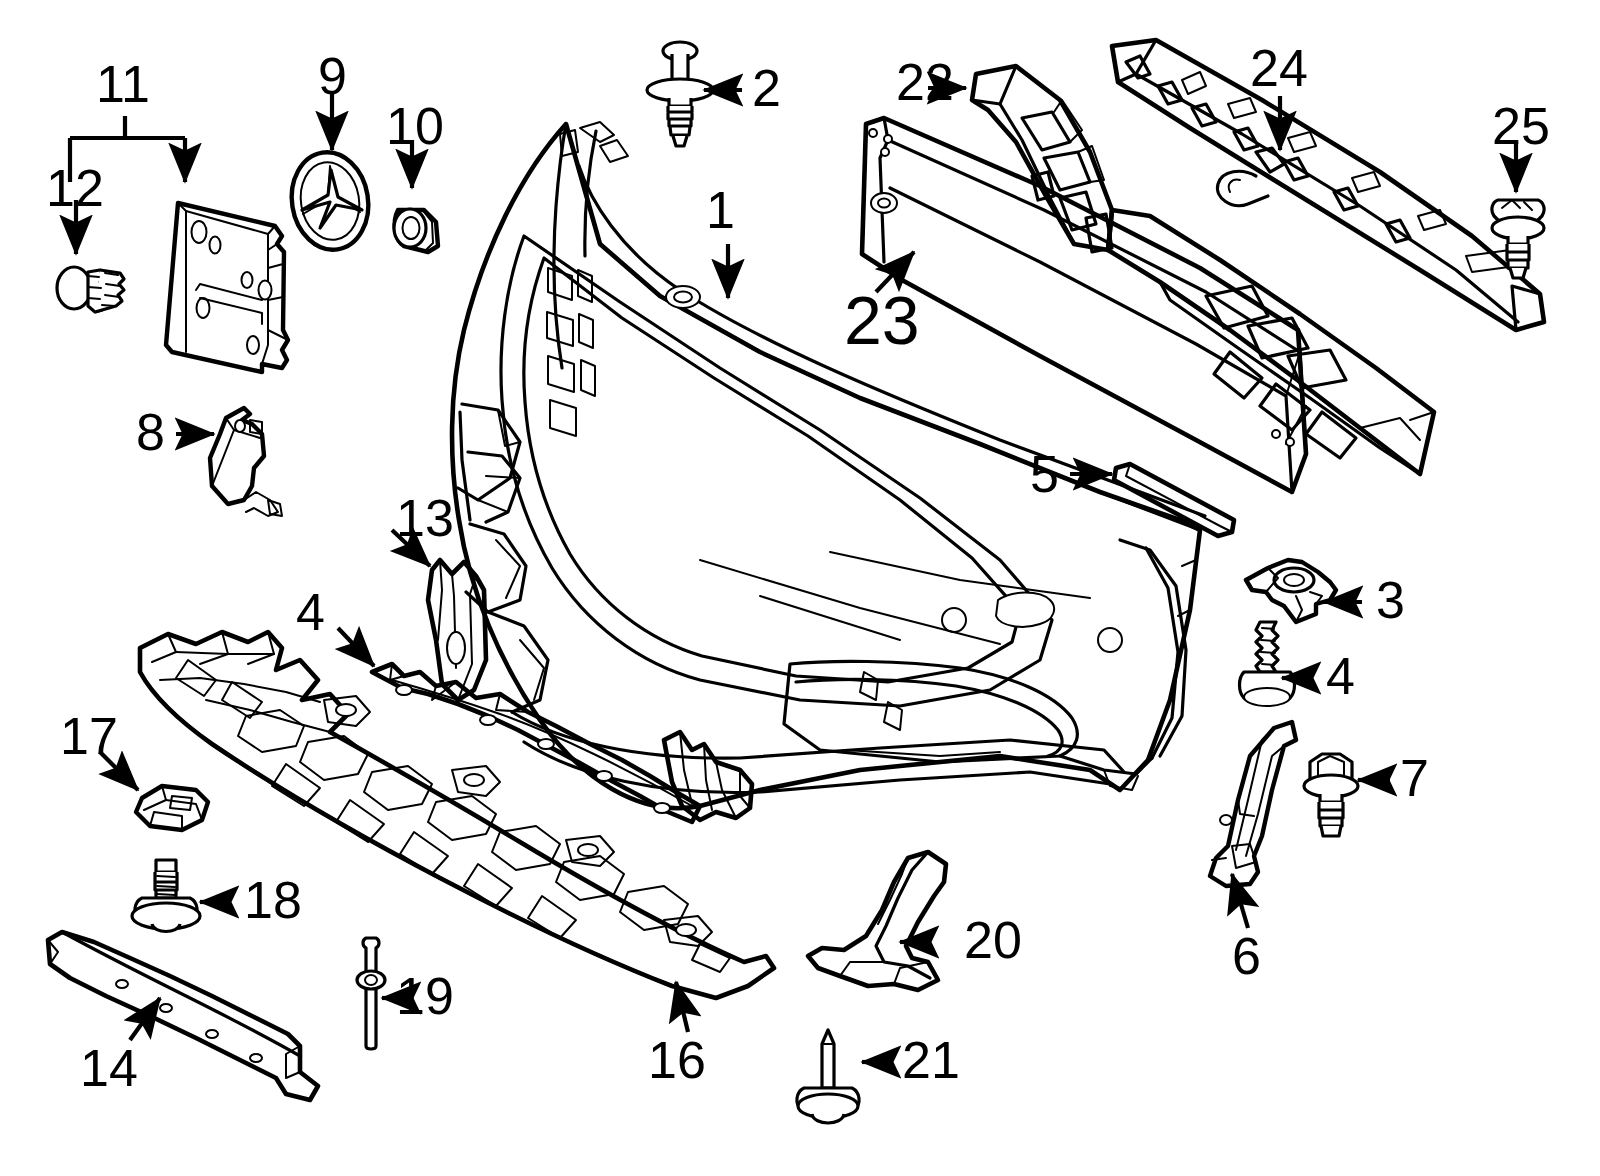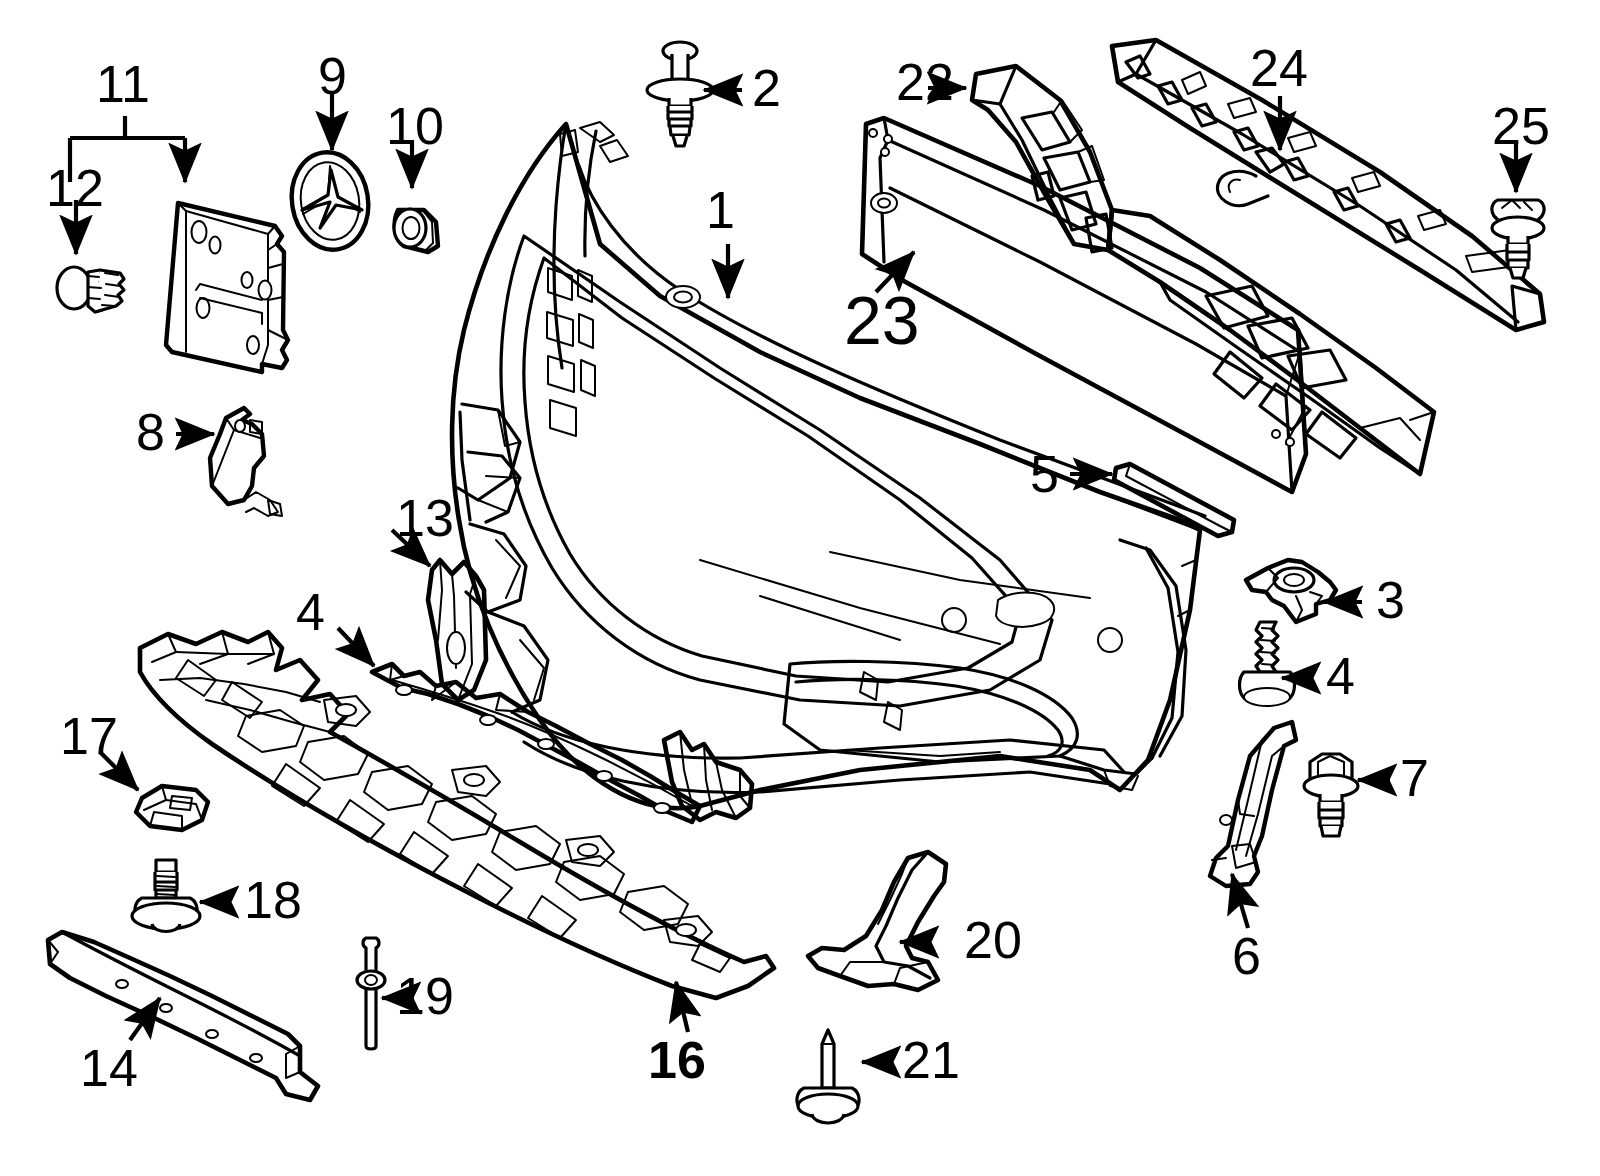--- a/index.html
+++ b/index.html
@@ -480,21 +480,21 @@
   <div class="callout" style="left:1232px;top:930px;font-size:52px;">6</div>
   <div class="callout" style="left:1400px;top:752px;font-size:52px;">7</div>
   <div class="callout" style="left:136px;top:406px;font-size:52px;">8</div>
   <div class="callout" style="left:318px;top:50px;font-size:52px;">9</div>
   <div class="callout" style="left:386px;top:100px;font-size:52px;">10</div>
   <div class="callout" style="left:96px;top:58px;font-size:52px;">11</div>
   <div class="callout" style="left:46px;top:162px;font-size:52px;">12</div>
   <div class="callout" style="left:352px;top:492px;font-size:52px;margin-left:44px;">13</div>
   <div class="callout" style="left:80px;top:1042px;font-size:52px;">14</div>
   <div class="callout" style="left:296px;top:586px;font-size:52px;">4</div>
-  <div class="callout" style="left:648px;top:1034px;font-size:52px;font-weight:bold;">16</div>
+  <div class="callout" style="left:648px;top:1034px;font-size:52px;">16</div>
   <div class="callout" style="left:60px;top:710px;font-size:52px;">17</div>
   <div class="callout" style="left:244px;top:874px;font-size:52px;">18</div>
   <div class="callout" style="left:396px;top:970px;font-size:52px;">19</div>
   <div class="callout" style="left:964px;top:914px;font-size:52px;">20</div>
   <div class="callout" style="left:902px;top:1034px;font-size:52px;">21</div>
   <div class="callout" style="left:896px;top:56px;font-size:52px;">22</div>
   <div class="callout" style="left:844px;top:286px;font-size:68px;">23</div>
   <div class="callout" style="left:1250px;top:42px;font-size:52px;">24</div>
   <div class="callout" style="left:1492px;top:100px;font-size:52px;">25</div>
 

